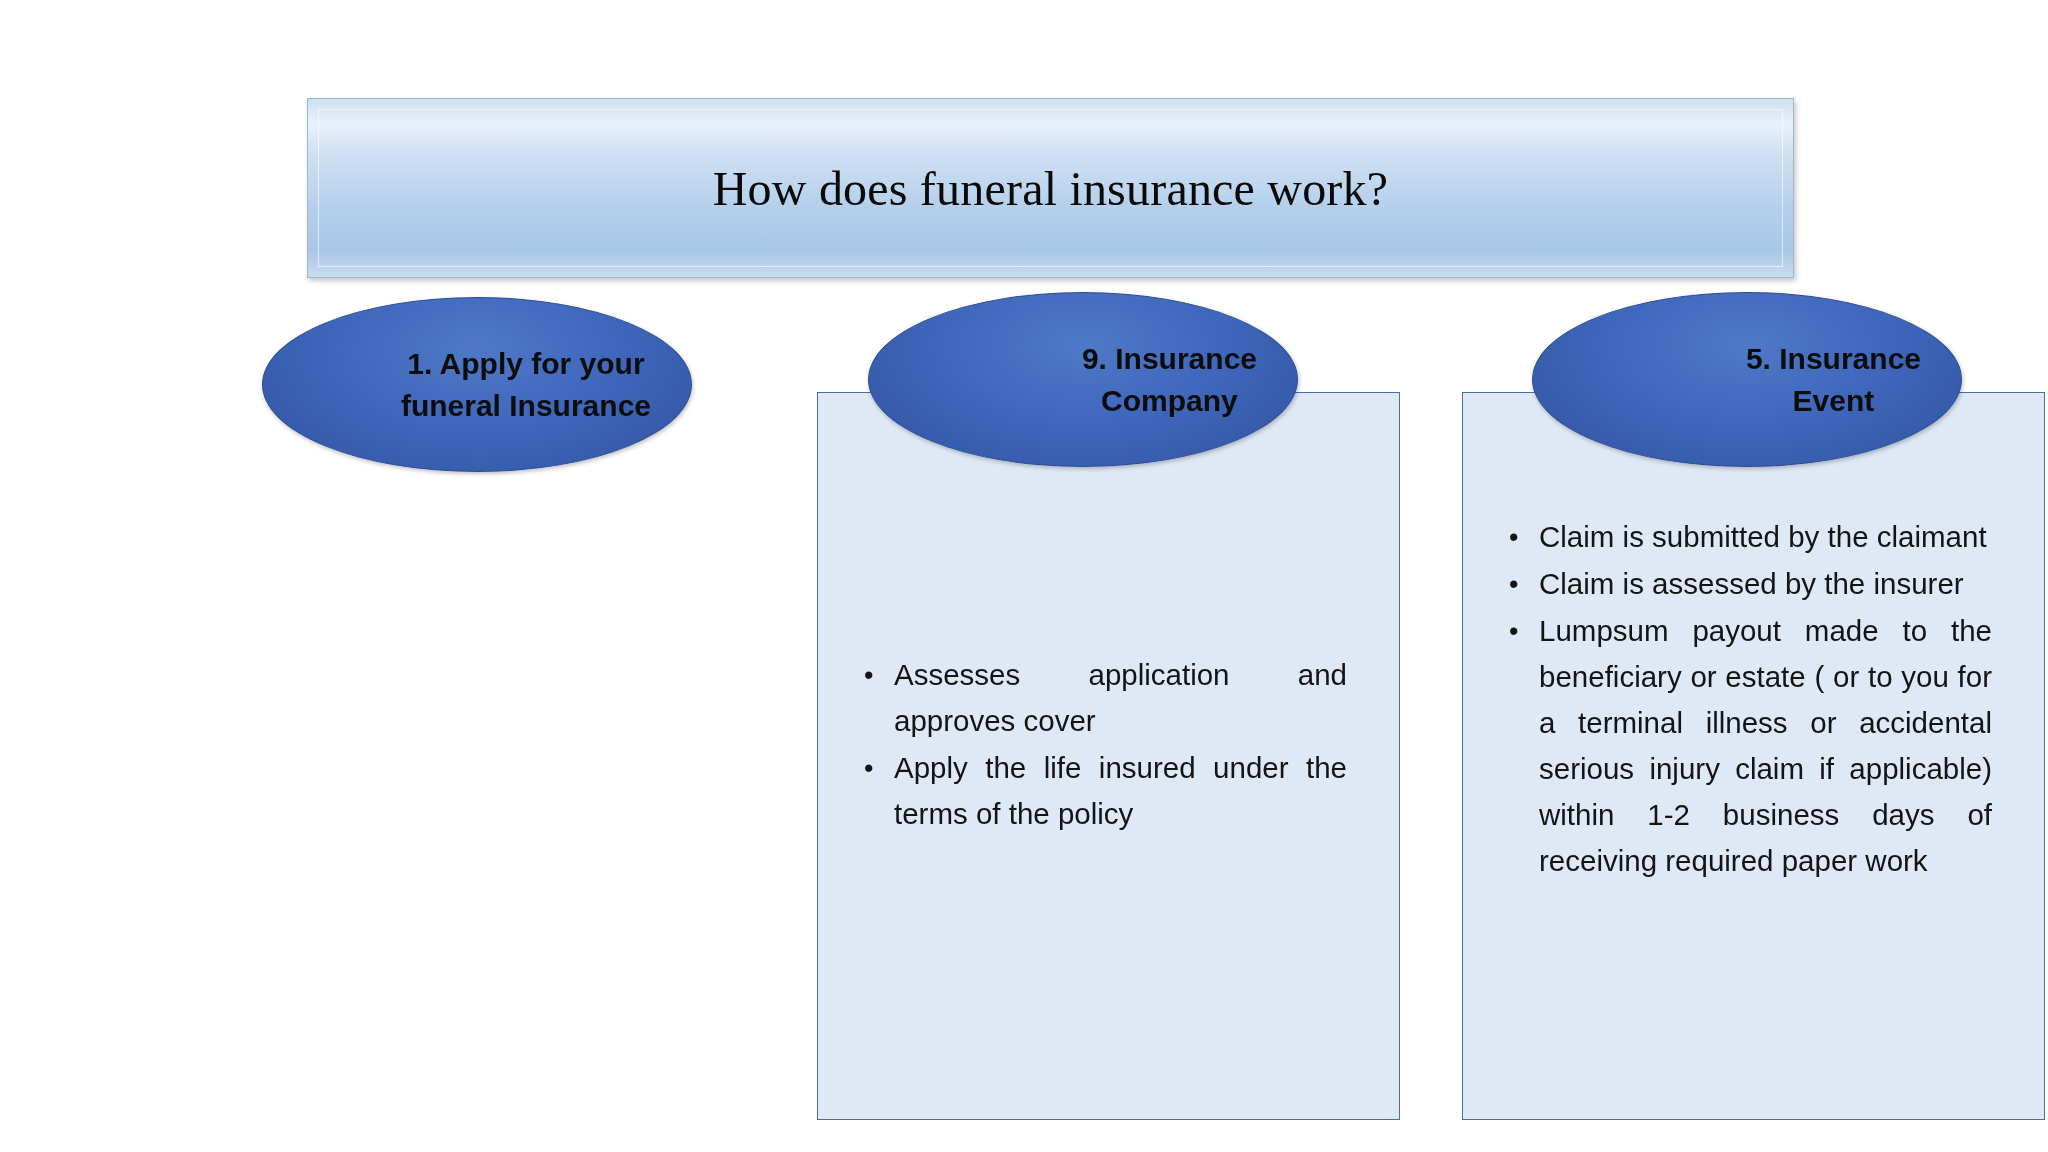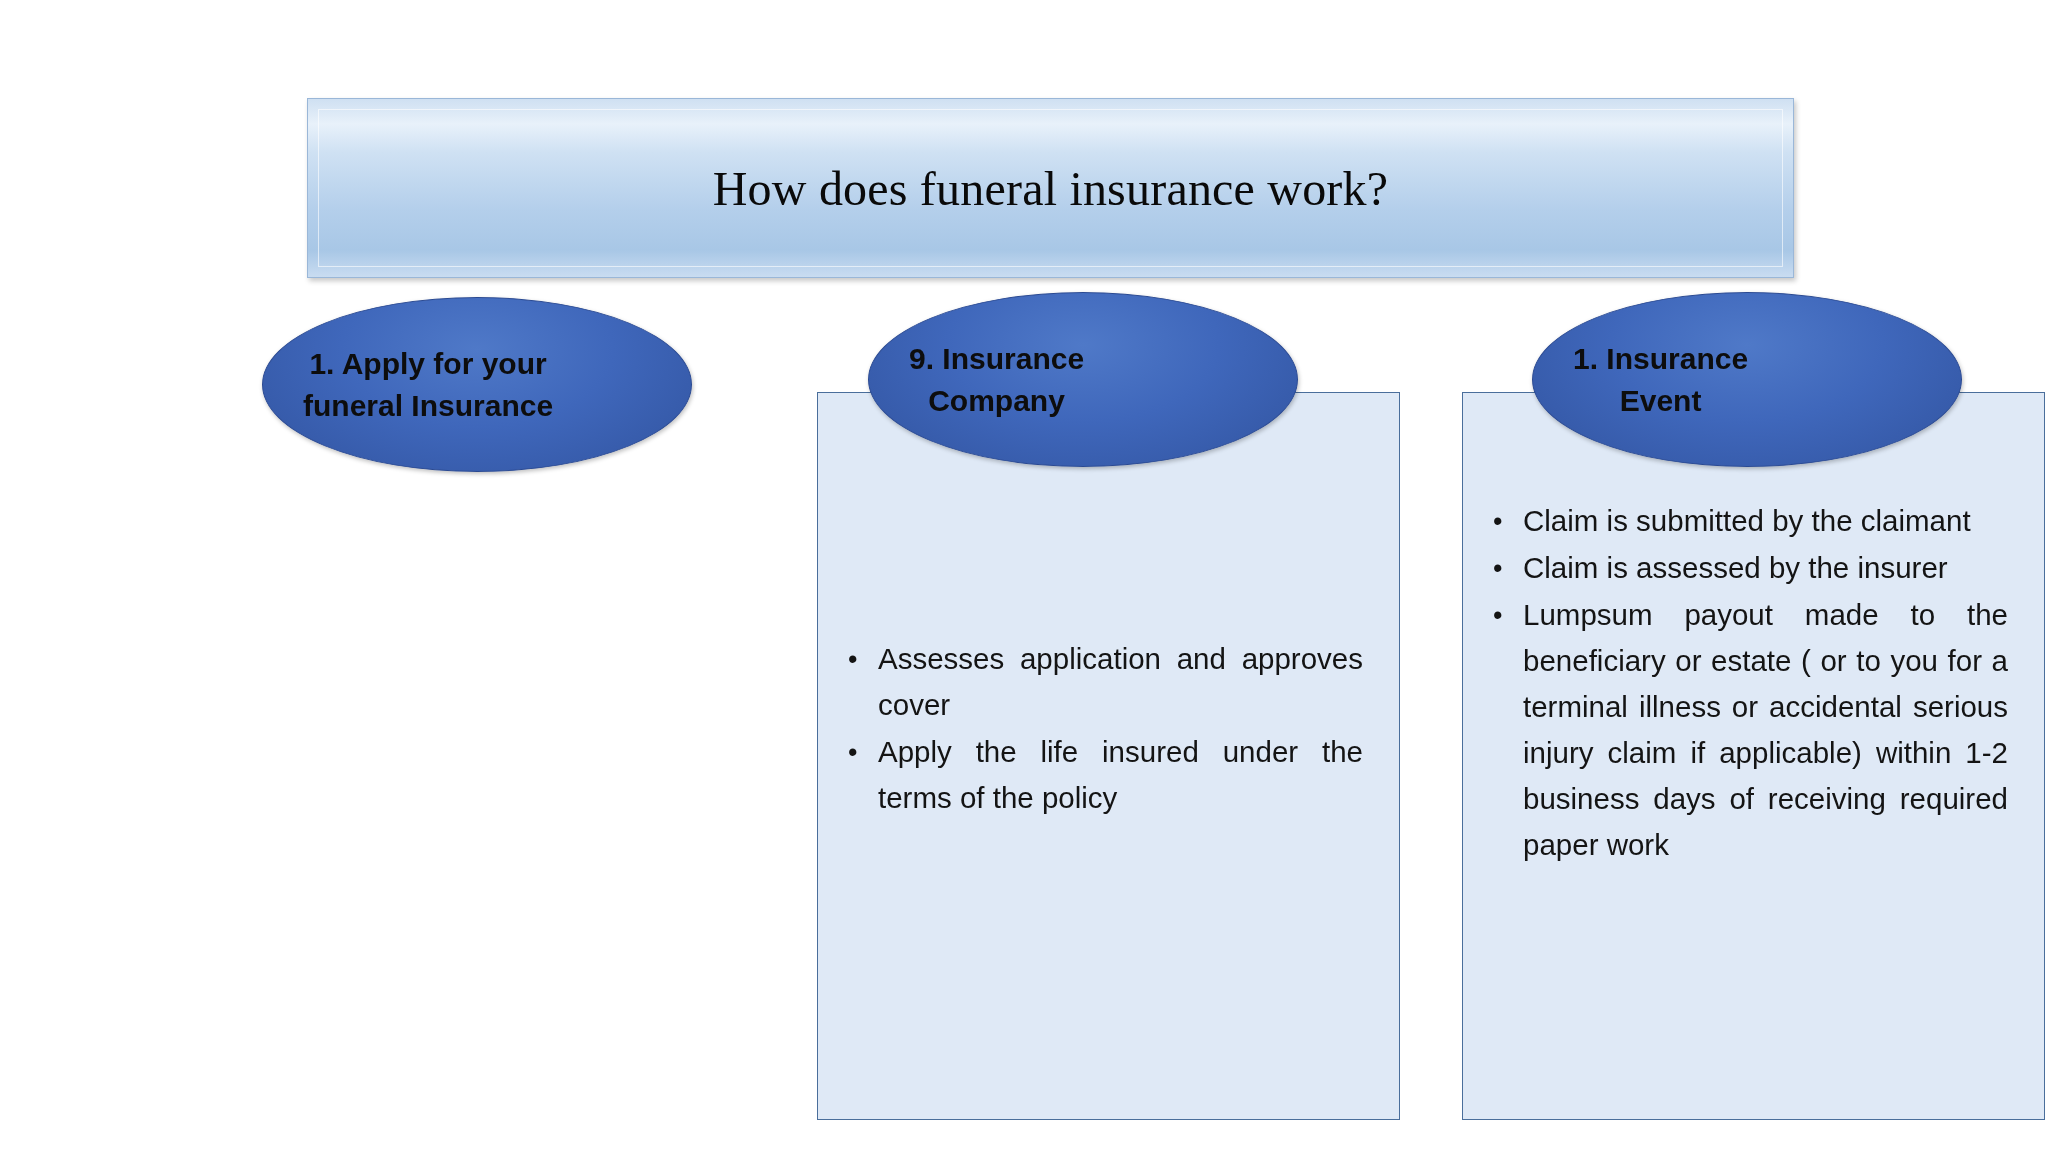--- a/index.html
+++ b/index.html
@@ -78,21 +78,21 @@
     right: 0;
     padding: 0 36px 0 18px;
     box-sizing: border-box;
   }
   .col-1 .col-body { top: 150px; }
   .col-2 .col-body { top: 243px; }
   .col-3 .col-body { top: 105px; }
 
   ul.bullets {
     list-style: none;
-    margin: 0;
+    margin: 16px;
     padding: 0;
   }
   ul.bullets li {
     position: relative;
     padding-left: 42px;
     margin-bottom: 1px;
     font-size: 29.5px;
     line-height: 46px;
     color: #141414;
     text-align: justify;
@@ -114,21 +114,21 @@
   .ellipse {
     position: absolute;
     width: 430px;
     height: 175px;
     border-radius: 50%;
     background: radial-gradient(ellipse at 50% 30%, #4f79c8 0%, #3f67bb 45%, #31539f 100%);
     border: 1px solid #2b4a92;
     box-shadow: 1px 2px 4px rgba(0,0,0,0.25);
     display: flex;
     align-items: center;
-    justify-content: flex-start;
+    justify-content: flex-end;
     box-sizing: border-box;
   }
   .ellipse-label {
     text-align: center;
     font-size: 30px;
     font-weight: bold;
     line-height: 42px;
     color: #0d0d0d;
     padding: 0 40px;
   }
@@ -184,18 +184,18 @@
 
   <div class="ellipse ell-2">
     <div class="ellipse-label">
       <div>9. Insurance</div>
       <div>Company</div>
     </div>
   </div>
 
   <div class="ellipse ell-3">
     <div class="ellipse-label">
-      <div>1. Insurance</div>
+      <div>5. Insurance</div>
       <div>Event</div>
     </div>
   </div>
 
 </div>
 
 </body></html>

